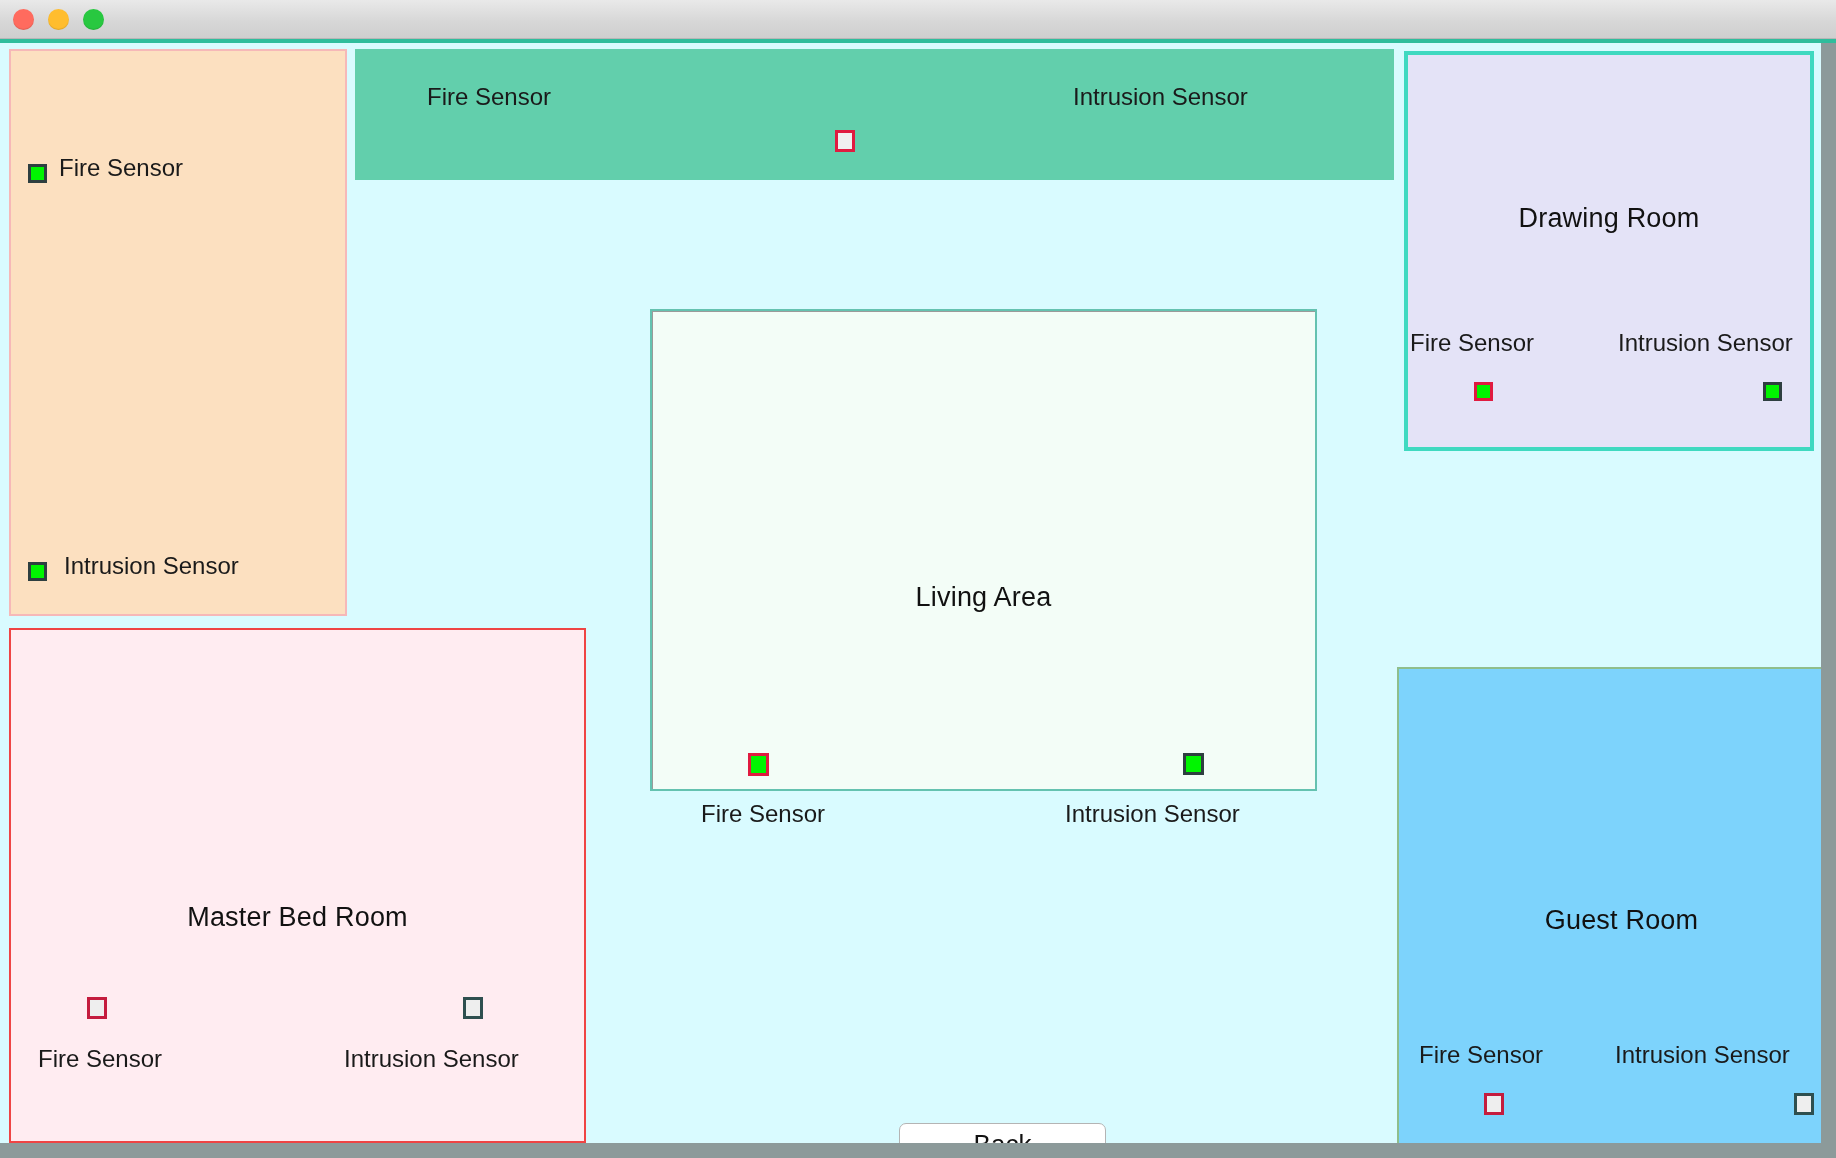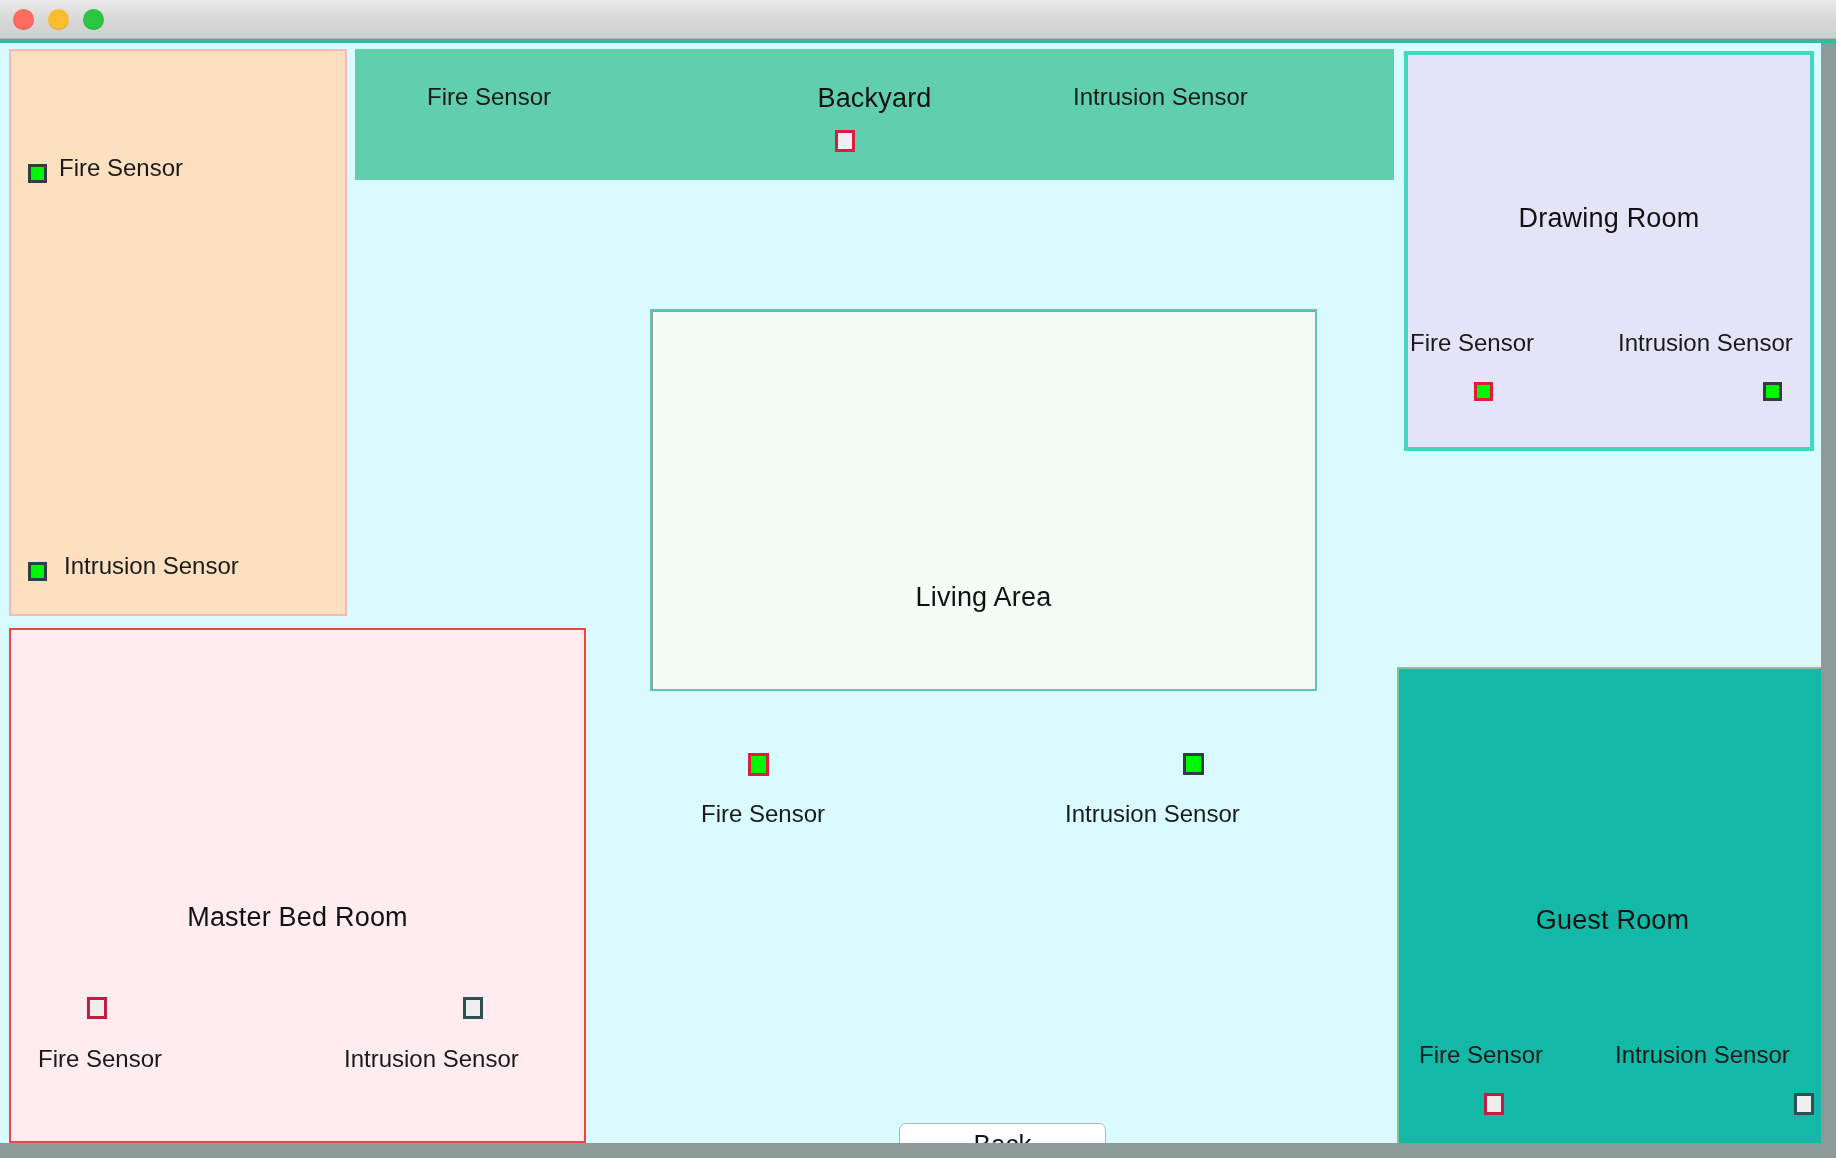--- a/index.html
+++ b/index.html
@@ -125,21 +125,21 @@
   }
   #drawing-title { top: 148px; }
   #drawing-fire-label       { left: 2px;   top: 274px; }
   #drawing-fire-swatch      { left: 66px;  top: 327px; background:#00f500; border-color:#e01b40; }
   #drawing-intrusion-label  { left: 210px; top: 274px; }
   #drawing-intrusion-swatch { left: 355px; top: 327px; background:#00f500; border-color:#2e3f40; }
 
   
   #room-living {
     left: 650px; top: 266px;
-    width: 667px; height: 382px;
+    width: 667px; height: 482px;
     background: #f3fdf7;
     border: 2px solid #64c2b0;
     box-shadow: 1px 1px 0 0 #9a9a9a inset;
   }
   #living-title { top: 271px; }
   #living-fire-swatch      { left: 96px;  top: 442px; width:21px; height:23px; background:#00f500; border-color:#e01b40; }
   #living-fire-label       { left: 49px;  top: 489px; }
   #living-intrusion-swatch { left: 531px; top: 442px; width:21px; height:22px; background:#00f500; border-color:#2e3f40; }
   #living-intrusion-label  { left: 413px; top: 489px; }
 
@@ -153,22 +153,23 @@
   #master-title { top: 272px; }
   #master-fire-swatch      { left: 76px;  top: 367px; width:20px; height:22px; background:#eeeeee; border-color:#c41c3e; }
   #master-fire-label       { left: 27px;  top: 415px; }
   #master-intrusion-swatch { left: 452px; top: 367px; width:20px; height:22px; background:#eeeeee; border-color:#2e4f4f; }
   #master-intrusion-label  { left: 333px; top: 415px; }
 
   
   #room-guest {
     left: 1397px; top: 624px;
     width: 431px; height: 480px;
-    background: #14b8a6;
+    background: #7dd3fc;
     border: 2px solid #8fbe8c;
+    padding-left: 9px;
   }
   #guest-title { top: 236px; }
   #guest-fire-label       { left: 20px;  top: 372px; }
   #guest-fire-swatch      { left: 85px;  top: 424px; width:20px; height:22px; background:#eeeeee; border-color:#c41c3e; }
   #guest-intrusion-label  { left: 216px; top: 372px; }
   #guest-intrusion-swatch { left: 395px; top: 424px; width:20px; height:22px; background:#eeeeee; border-color:#2e4f4f; }
 
   
   #back-button {
     position: absolute;
@@ -223,21 +224,20 @@
   <div id="canvas">
 
     <div class="room" id="room-kitchen">
       <span class="swatch" id="kitchen-fire-swatch"></span>
       <span class="sensor-label" id="kitchen-fire-label">Fire Sensor</span>
       <span class="swatch" id="kitchen-intrusion-swatch"></span>
       <span class="sensor-label" id="kitchen-intrusion-label">Intrusion Sensor</span>
     </div>
 
     <div class="room" id="room-backyard">
-      <div class="room-title" id="backyard-title">Backyard</div>
       <span class="sensor-label" id="backyard-fire-label">Fire Sensor</span>
       <span class="swatch" id="backyard-fire-swatch"></span>
       <span class="sensor-label" id="backyard-intrusion-label">Intrusion Sensor</span>
       <span class="swatch" id="backyard-intrusion-swatch"></span>
     </div>
 
     <div class="room" id="room-drawing">
       <div class="room-title" id="drawing-title">Drawing Room</div>
       <span class="sensor-label" id="drawing-fire-label">Fire Sensor</span>
       <span class="swatch" id="drawing-fire-swatch"></span>

